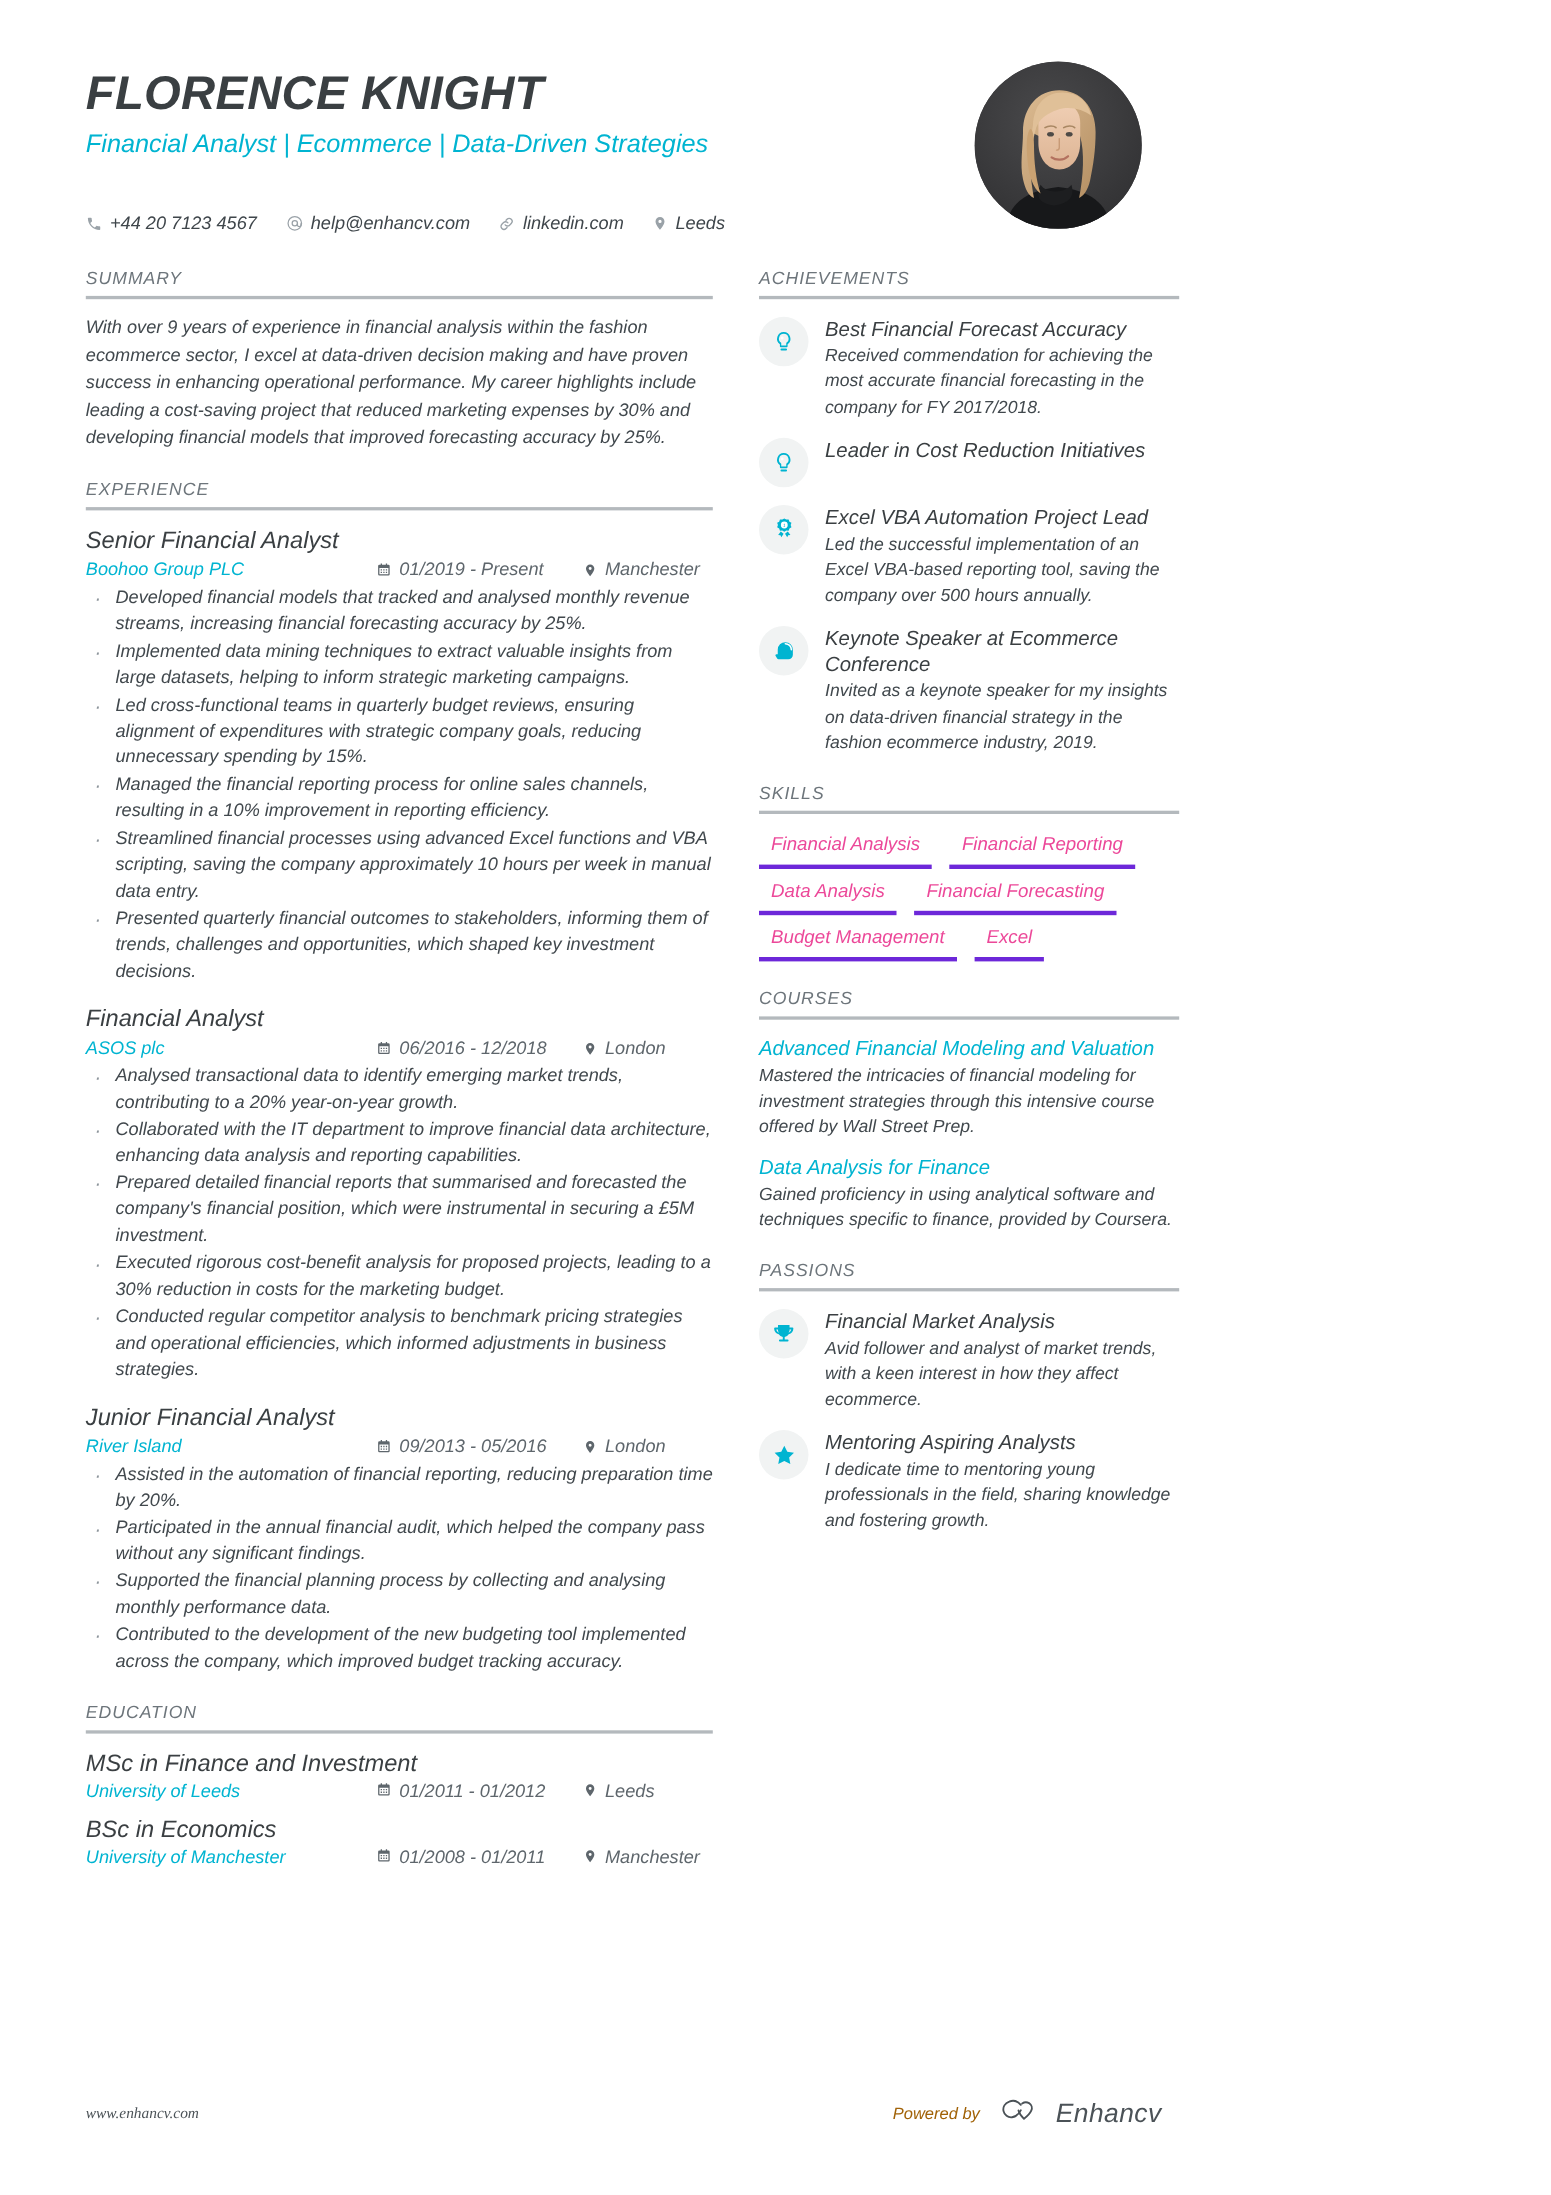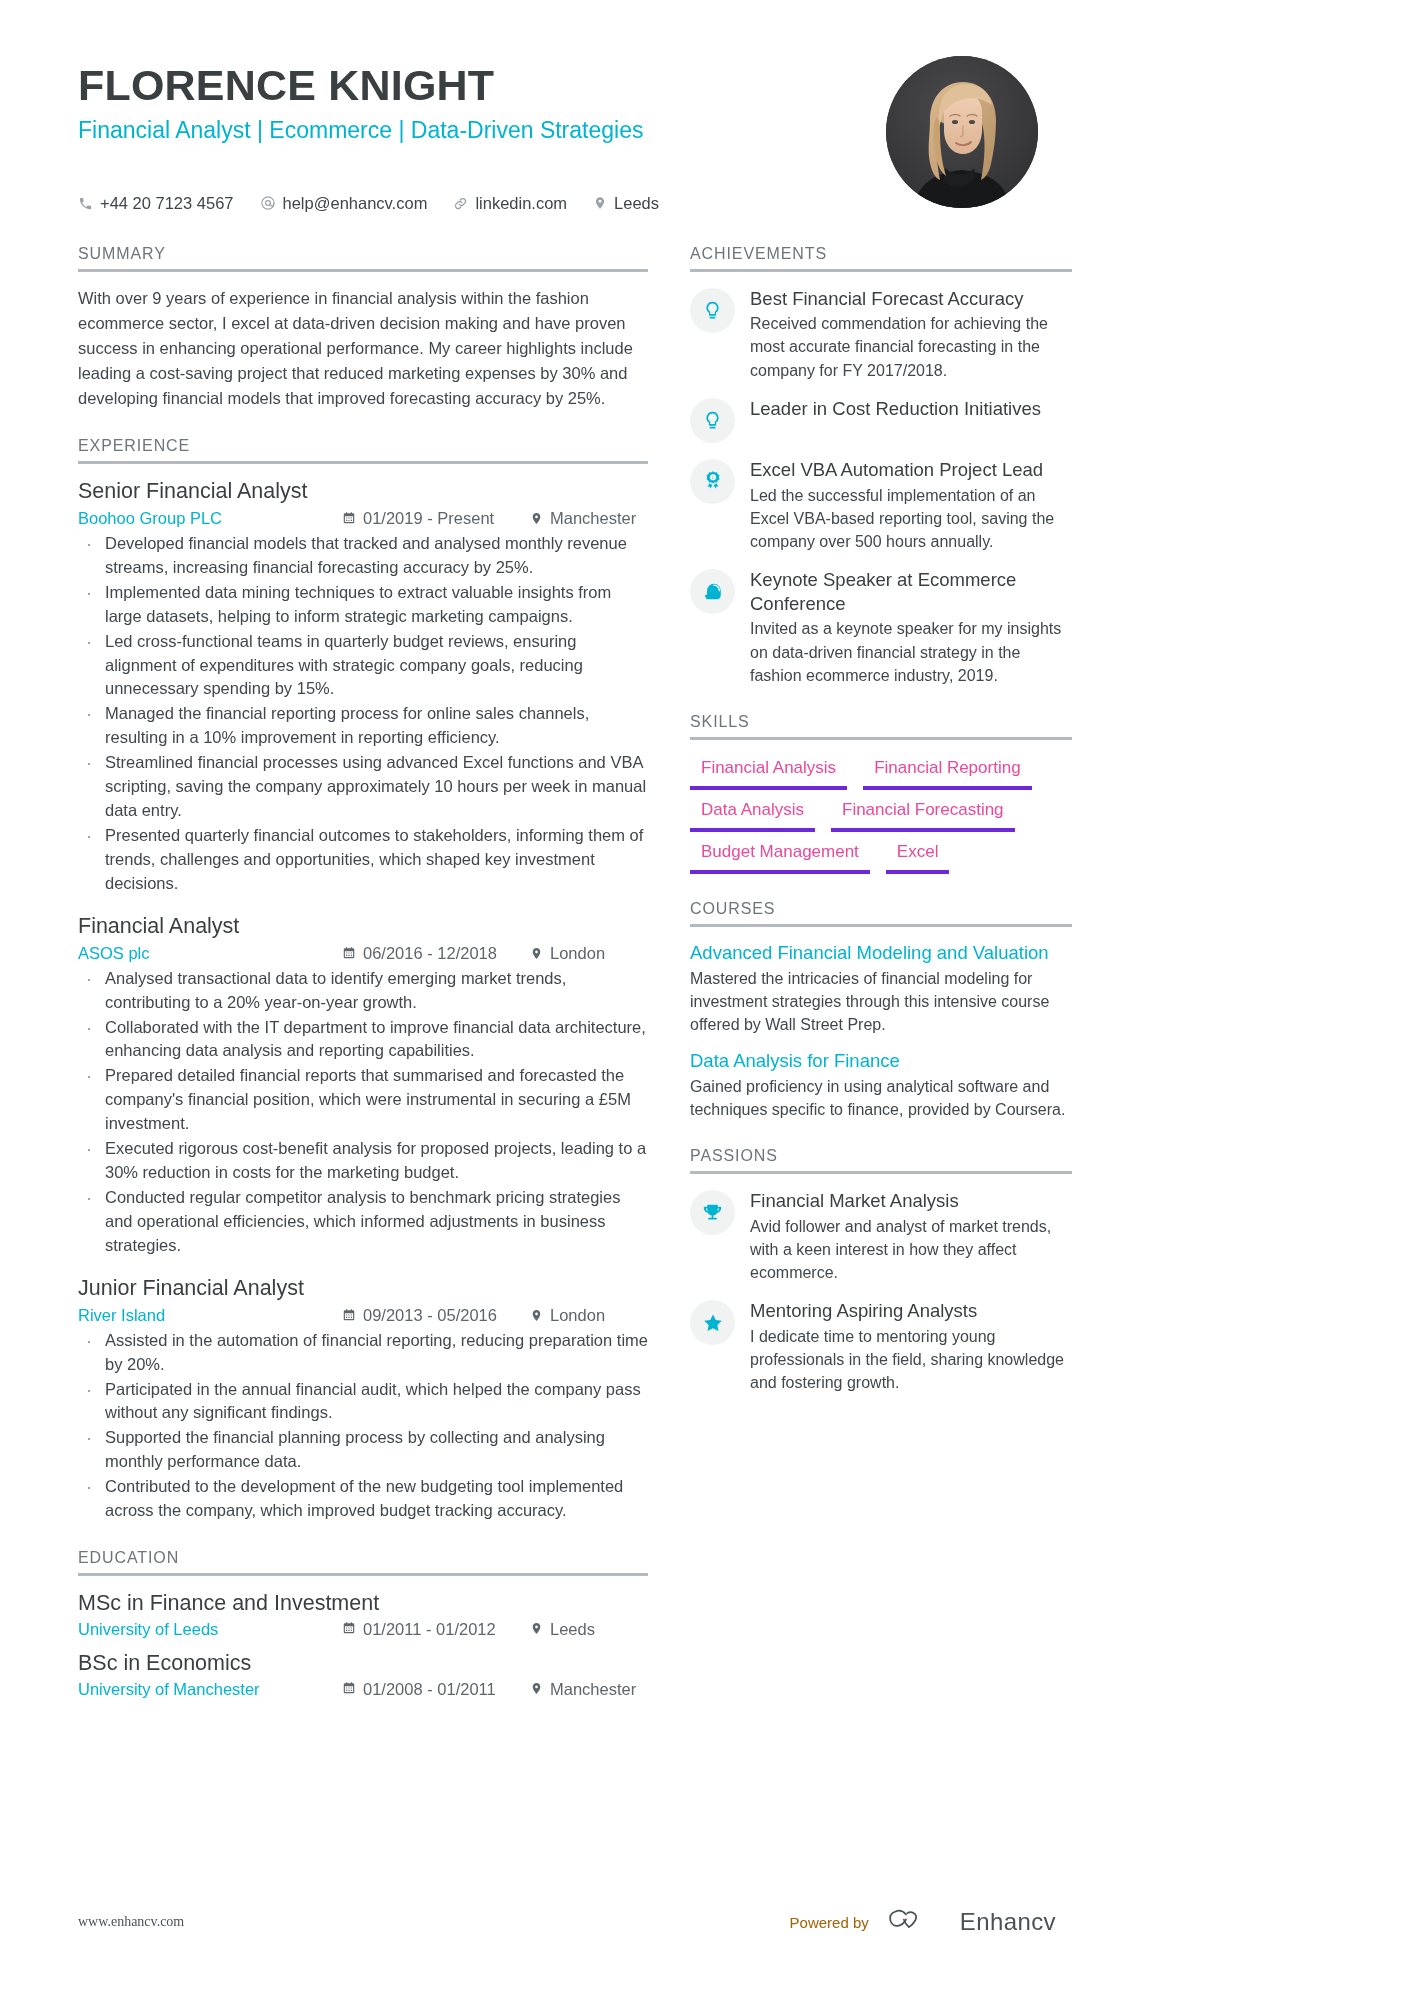--- a/index.html
+++ b/index.html
@@ -7,20 +7,21 @@
     width: 1410px;
     background: #ffffff;
     font-family: "Liberation Sans", sans-serif;
   }
   .page {
     position: relative;
     width: 1134px;
     min-height: 1995px;
     background: #fff;
     padding: 0 78px;
+    font-style: italic;
   }
 
   
   .header {
     display: flex;
     align-items: flex-start;
     justify-content: space-between;
     padding-top: 56px;
   }
   .header-left { padding-top: 4px; }
@@ -218,21 +219,21 @@
     align-items: center;
     justify-content: space-between;
   }
   .footer-url {
     font-size: 14px;
     color: #4b5257;
     font-family: "Liberation Serif", serif;
   }
   .footer-right { display: flex; align-items: center; gap: 17px; }
   .powered { font-size: 15px; color: #a16207; }
-  .brand { display: flex; align-items: center; gap: 28px; }
+  .brand { display: flex; align-items: center; gap: 6px; }
   .brand-name { font-size: 24px; color: #4b5257; letter-spacing: 0.4px; }
 </style>
 </head>
 <body>
 
 <div class="page">
 
   <div class="header">
     <div class="header-left">
       <div class="full-name">FLORENCE KNIGHT</div>

